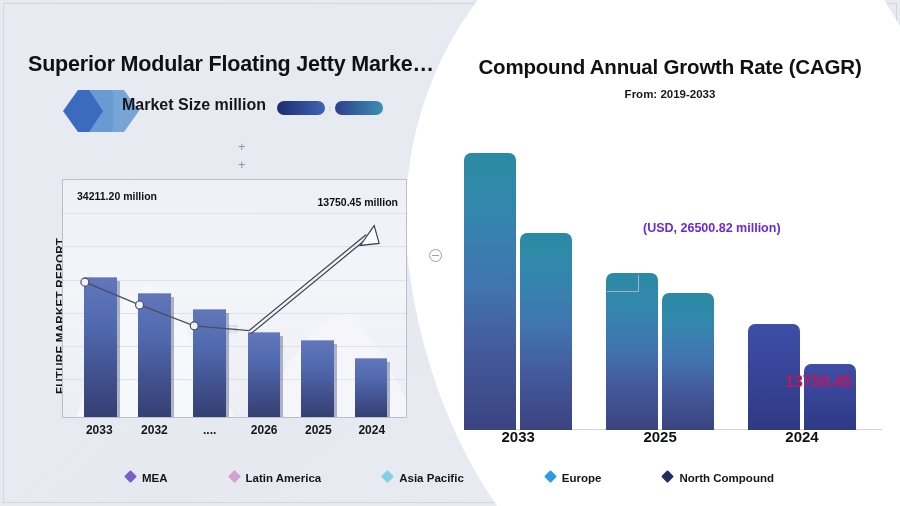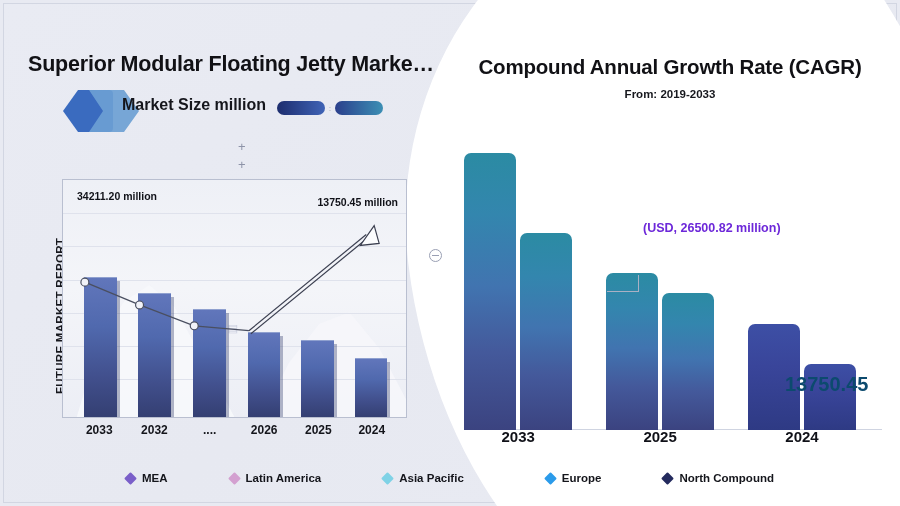--- a/index.html
+++ b/index.html
@@ -200,33 +200,33 @@
   .rbaseline { position: absolute; left: 8px; right: 6px; bottom: 0; height: 1px; background: #cfd4e1; }
 
   .rxlabels { position: absolute; left: 18px; top: 428px; width: 430px; height: 24px; }
   .rxlabel {
     position: absolute; top: 0;
     font-size: 15px; font-weight: bold; color: #101118;
     transform: translateX(-50%); white-space: nowrap;
   }
   .rvalue-label {
     position: absolute; left: 785px; top: 373px;
-    font-size: 20px; font-weight: bold; color: #0c4a6e;
+    font-size: 16px; font-weight: bold; color: #be185d;
   }
   .corner-mark {
     position: absolute; left: 607px; top: 275px; width: 32px; height: 17px;
     border-right: 1px solid #a9b0c4; border-bottom: 1px solid #a9b0c4;
   }
 
   
   .legend-row {
     position: absolute; left: 0; bottom: 22px; width: 900px;
     display: flex; justify-content: center; align-items: center;
   }
-  .legend-item { display: flex; align-items: center; gap: 7px; }
+  .legend-item { display: flex; gap: 7px; }
   .legend-dot { width: 9px; height: 9px; transform: rotate(45deg); border-radius: 1px; }
   .legend-text { font-size: 11.5px; font-weight: bold; color: #14151b; white-space: nowrap; }
 </style>
 </head>
 <body>
 
 <div id="root">
 
   <div class="outer-frame"></div>
   <div class="lav-blob"></div>

